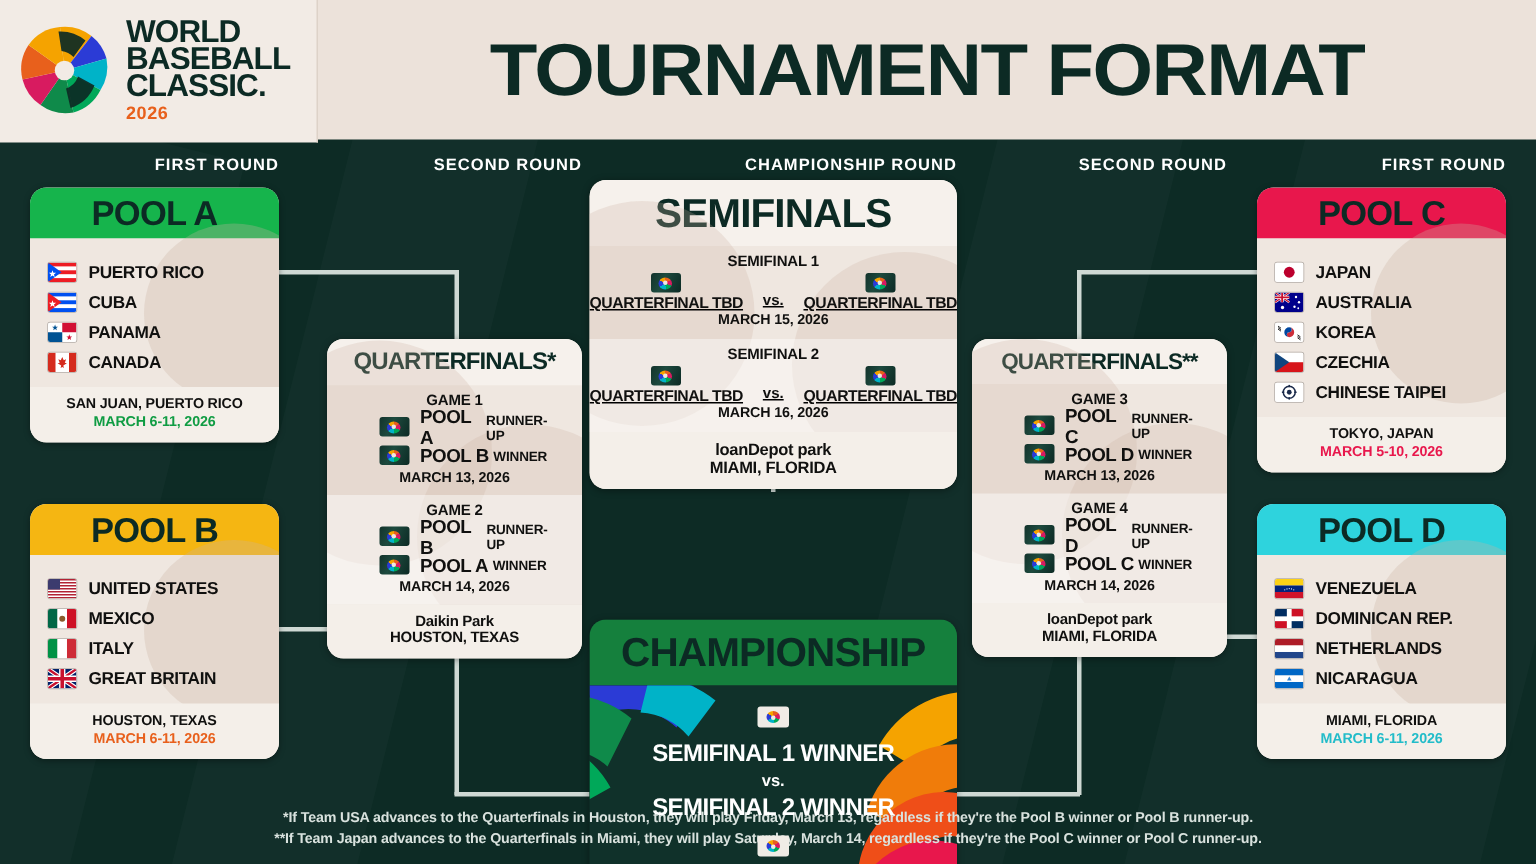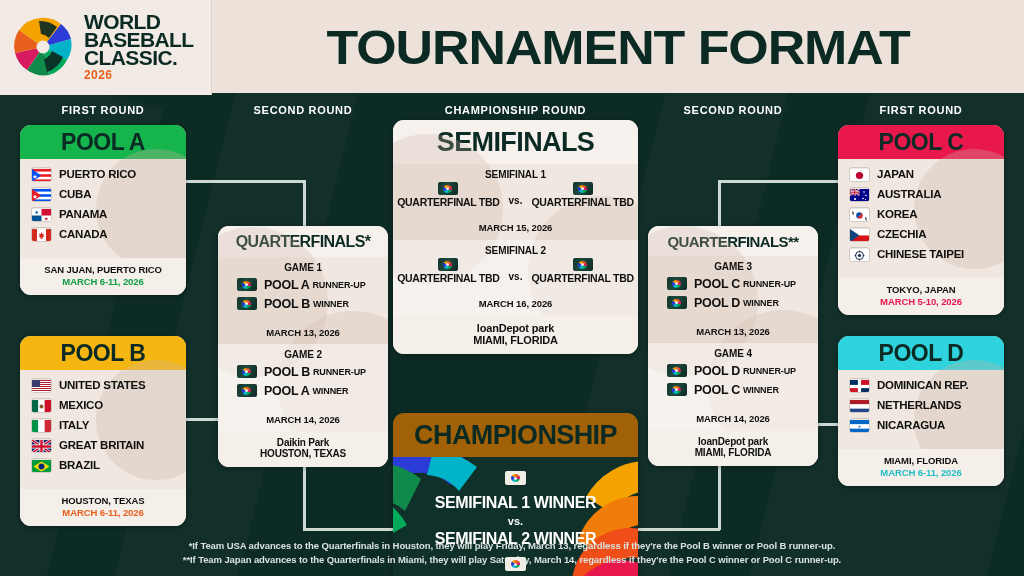--- a/index.html
+++ b/index.html
@@ -43,21 +43,21 @@
 
   
   .board { position: absolute; left: 0; top: 93px; width: 1024px; height: 483px; overflow: hidden; }
   .bg-wedge {
     position: absolute; background: rgba(255,255,255,0.022);
     transform: rotate(14deg); transform-origin: top left;
   }
 
   .round-label {
     position: absolute; top: 11px; font-size: 11px; font-weight: 900;
-    color: #ffffff; letter-spacing: 0.7px; text-align: center; white-space: nowrap;
+    color: #ffffff; letter-spacing: 0.7px; text-align: right; white-space: nowrap;
   }
 
   
   .conn { position: absolute; background: #cfd9d4; }
 
   
   .pool {
     position: absolute; width: 166px; border-radius: 11px; overflow: hidden;
     background: #efe7e0; box-shadow: 0 1px 4px rgba(0,0,0,.35);
   }
@@ -65,21 +65,21 @@
     height: 34px; display: flex; align-items: center; justify-content: center;
     font-size: 23px; font-weight: 900; color: #0c2a24; letter-spacing: -0.5px;
   }
   .pool-body { padding: 9px 0 4px 0; position: relative; background: #efe7e0; }
   .pool-body::after {
     content: ""; position: absolute; right: -30px; top: -10px;
     width: 120px; height: 120px; border-radius: 50%;
     background: rgba(203,178,163,0.30); pointer-events: none;
   }
   .team {
-    display: flex; align-items: flex-start; gap: 8px; padding: 0 0 0 12px;
+    display: flex; align-items: flex-end; gap: 8px; padding: 0 0 0 12px;
     height: 20px; position: relative; z-index: 1;
   }
   .flag {
     width: 19px; height: 13px; flex: none; border-radius: 1.5px;
     box-shadow: 0 0 0 0.5px rgba(0,0,0,.25); overflow: hidden; position: relative;
   }
   .team-name {
     font-size: 11.5px; font-weight: 900; color: #10100f; letter-spacing: -0.25px;
     white-space: nowrap;
   }
@@ -107,21 +107,21 @@
   .card-body::before {
     content: ""; position: absolute; left: -40px; top: -30px;
     width: 150px; height: 150px; border-radius: 50%;
     background: rgba(203,178,163,0.26); pointer-events: none;
   }
   .card-body::after {
     content: ""; position: absolute; right: -40px; bottom: -30px;
     width: 150px; height: 150px; border-radius: 50%;
     background: rgba(203,178,163,0.26); pointer-events: none;
   }
-  .game-block { position: relative; z-index: 1; padding: 5px 0 6px; }
+  .game-block { position: relative; z-index: 1; padding: 5px 16px 6px; }
   .game-block.alt { background: rgba(255,255,255,0.45); }
   .game-label {
     text-align: center; font-size: 10px; font-weight: 900; color: #10100f;
     letter-spacing: -0.1px; margin-bottom: 2px;
   }
   .matchup { display: flex; align-items: center; gap: 7px; padding-left: 19px; height: 19px; }
   .wbc-chip {
     width: 20px; height: 13px; flex: none; border-radius: 2px;
     background: linear-gradient(115deg,#13322b 0%,#1d4a3e 40%,#0c2a24 100%);
     position: relative; overflow: hidden;
@@ -135,53 +135,53 @@
                      #2b3bd6 240deg 300deg, #f5a300 300deg 360deg);
   }
   .wbc-chip::after {
     content:""; position:absolute; left:8px; top:5px; width:3px; height:3px;
     border-radius:50%; background:#efe7e0;
   }
   .mt-main { font-size: 12.5px; font-weight: 900; color: #10100f; letter-spacing: -0.3px; }
   .mt-sub { font-size: 9px; font-weight: 900; color: #10100f; letter-spacing: -0.1px; }
   .game-date {
     text-align: center; font-size: 9.5px; font-weight: 900; color: #10100f;
-    letter-spacing: -0.1px; margin-top: 14px;
+    letter-spacing: -0.1px; margin-top: 0;
   }
   .card-venue {
     position: relative; z-index: 1; text-align: center; padding: 6px 0 8px;
     background: #f4efe9;
   }
   .card-venue .v1 { font-size: 10px; font-weight: 900; color: #10100f; letter-spacing: -0.2px; }
   .card-venue .v2 { font-size: 10px; font-weight: 900; color: #10100f; letter-spacing: -0.2px; }
 
   
   #semis-card { left: 393px; top: 27px; width: 245px; }
   #semis-card .card-title { font-size: 27px; padding: 7px 0 6px; }
   .sf-block { position: relative; z-index: 1; padding: 5px 0 7px; }
   .sf-block.alt { background: rgba(255,255,255,0.42); }
   .sf-label {
     text-align: center; font-size: 10px; font-weight: 900; color: #10100f;
     letter-spacing: -0.1px;
   }
   .sf-row {
-    display: flex; align-items: center; justify-content: center;
-    gap: 9px; margin-top: 2px;
+    display: flex; align-items: center; justify-content: space-between;
+    gap: 9px; margin-top: 2px; text-decoration: underline;
   }
   .sf-side { display: flex; flex-direction: column; align-items: center; gap: 1px; }
   .sf-tbd { font-size: 10.5px; font-weight: 900; color: #10100f; letter-spacing: -0.3px; }
   .sf-vs { font-size: 10px; font-weight: 900; color: #10100f; padding-top: 11px; }
 
   
   #champ-card {
     position: absolute; left: 393px; top: 320px; width: 245px;
     border-radius: 11px; overflow: hidden; box-shadow: 0 1px 5px rgba(0,0,0,.35);
     background: #10312a;
   }
-  #champ-card .card-title { font-size: 27px; padding: 7px 2px 6px; background: #a16207; }
+  #champ-card .card-title { font-size: 27px; padding: 7px 2px 6px; background: #15803d; }
   .champ-body {
     position: relative; background: #10312a; overflow: hidden;
     padding: 14px 0 10px; text-align: center;
   }
   .cb-art { position: absolute; pointer-events: none; }
   .champ-body > .cb-txt { position: relative; z-index: 3; }
   .champ-chip {
     width: 21px; height: 14px; margin: 0 auto; border-radius: 2px;
     background: #f0ece6; position: relative; overflow: hidden;
   }
@@ -387,30 +387,20 @@
             <svg viewBox="0 0 19 13" width="19" height="13">
               <rect width="19" height="13" fill="#012169"></rect>
               <path d="M0,0 L19,13 M19,0 L0,13" stroke="#fff" stroke-width="3"></path>
               <path d="M0,0 L19,13 M19,0 L0,13" stroke="#C8102E" stroke-width="1.6"></path>
               <path d="M9.5,0 V13 M0,6.5 H19" stroke="#fff" stroke-width="4.2"></path>
               <path d="M9.5,0 V13 M0,6.5 H19" stroke="#C8102E" stroke-width="2.4"></path>
             </svg>
           </span>
           <span class="team-name">GREAT BRITAIN</span>
         </div>
-        <div class="team">
-          <span class="flag">
-            <svg viewBox="0 0 19 13" width="19" height="13">
-              <rect width="19" height="13" fill="#009c3b"></rect>
-              <path d="M9.5,1.5 L17.5,6.5 L9.5,11.5 L1.5,6.5 Z" fill="#ffdf00"></path>
-              <circle cx="9.5" cy="6.5" r="3" fill="#002776"></circle>
-            </svg>
-          </span>
-          <span class="team-name">BRAZIL</span>
-        </div>
       </div>
       <div class="pool-foot">
         <div class="venue">HOUSTON, TEXAS</div>
         <div class="dates" style="color:#e8601c;">MARCH 6-11, 2026</div>
       </div>
     </div>
 
     <div class="card" id="qf-left" style="left:218px;top:133px;width:170px;">
       <div class="card-title" style="font-size:16px;padding:7px 0 6px;">QUARTERFINALS*</div>
       <div class="card-body">
@@ -640,20 +630,37 @@
     </div>
 
     <div class="pool" id="pool-d" style="left:838px;top:243px;">
       <div class="pool-head" style="background:#2ed3dd;">
         <span>POOL D</span>
       </div>
       <div class="pool-body">
         <div class="team">
           <span class="flag">
             <svg viewBox="0 0 19 13" width="19" height="13">
+              <rect width="19" height="4.33" fill="#fcd116"></rect>
+              <rect y="4.33" width="19" height="4.33" fill="#00247d"></rect>
+              <rect y="8.66" width="19" height="4.34" fill="#cf142b"></rect>
+              <g fill="#fff">
+                <circle cx="6.5" cy="7.2" r="0.4"></circle>
+                  <circle cx="8" cy="6.6" r="0.4"></circle>
+                <circle cx="9.5" cy="6.4" r="0.4"></circle>
+                  <circle cx="11" cy="6.6" r="0.4"></circle>
+                <circle cx="12.5" cy="7.2" r="0.4"></circle>
+              </g>
+            </svg>
+          </span>
+          <span class="team-name">VENEZUELA</span>
+        </div>
+        <div class="team">
+          <span class="flag">
+            <svg viewBox="0 0 19 13" width="19" height="13">
               <rect width="9.5" height="6.5" fill="#002d62"></rect>
               <rect x="9.5" width="9.5" height="6.5" fill="#ce1126"></rect>
               <rect y="6.5" width="9.5" height="6.5" fill="#ce1126"></rect>
               <rect x="9.5" y="6.5" width="9.5" height="6.5" fill="#002d62"></rect>
               <rect x="7.9" width="3.2" height="13" fill="#fff"></rect>
               <rect y="4.9" width="19" height="3.2" fill="#fff"></rect>
             </svg>
           </span>
           <span class="team-name">DOMINICAN REP.</span>
         </div>

